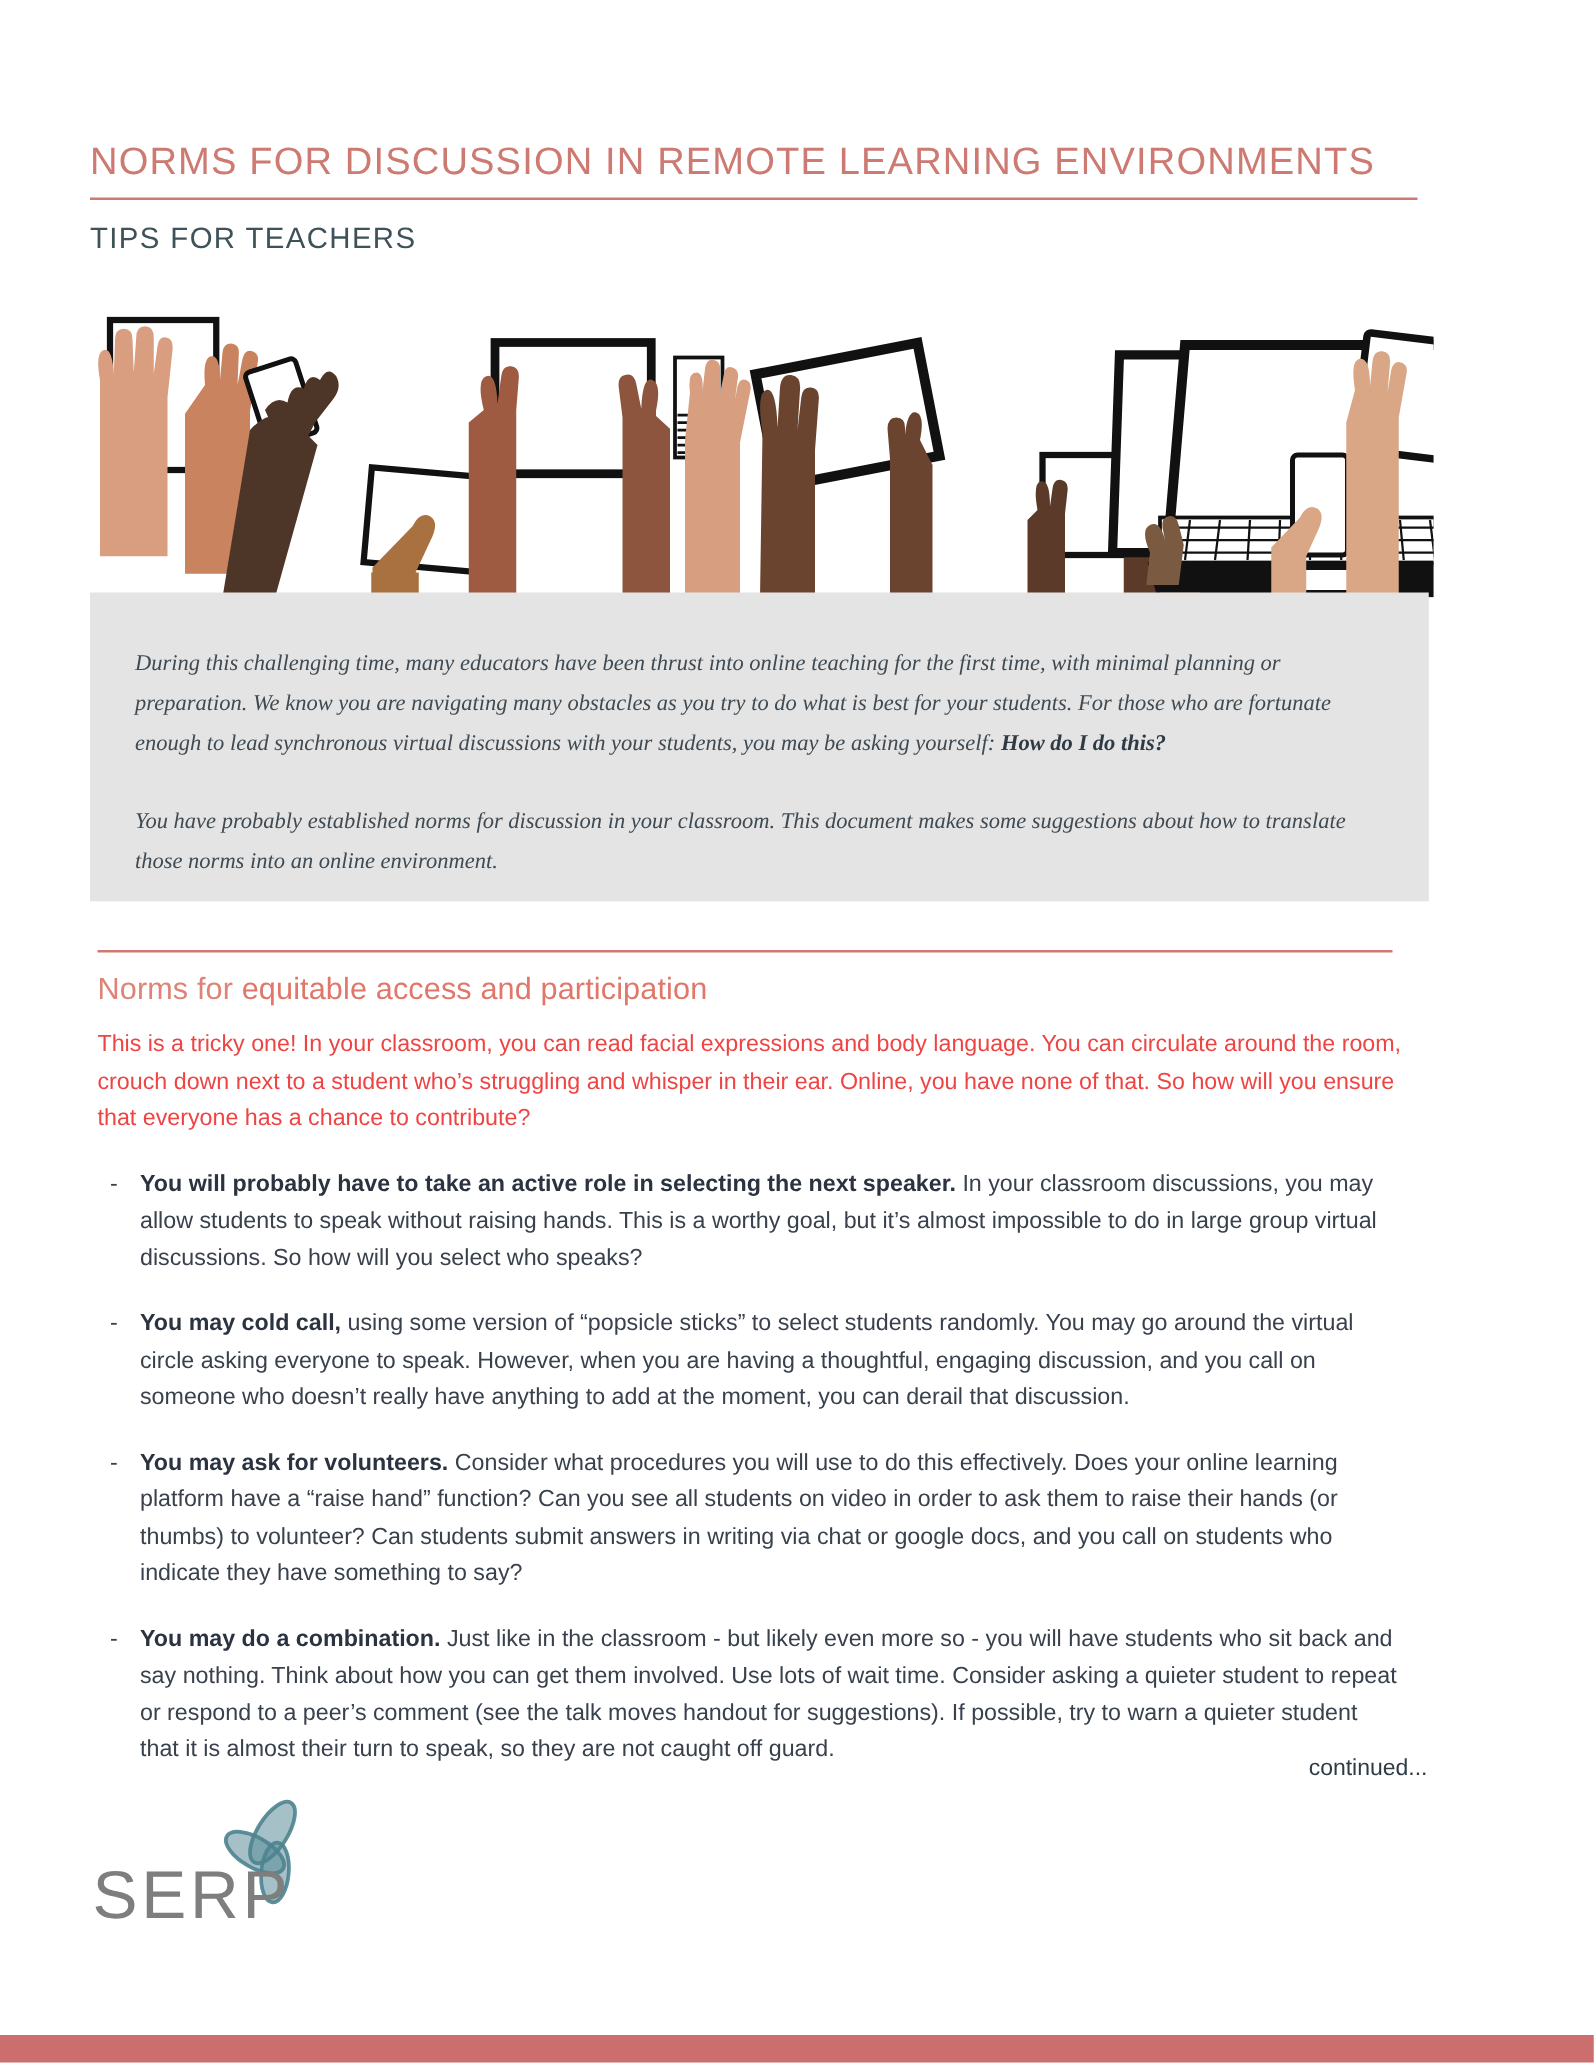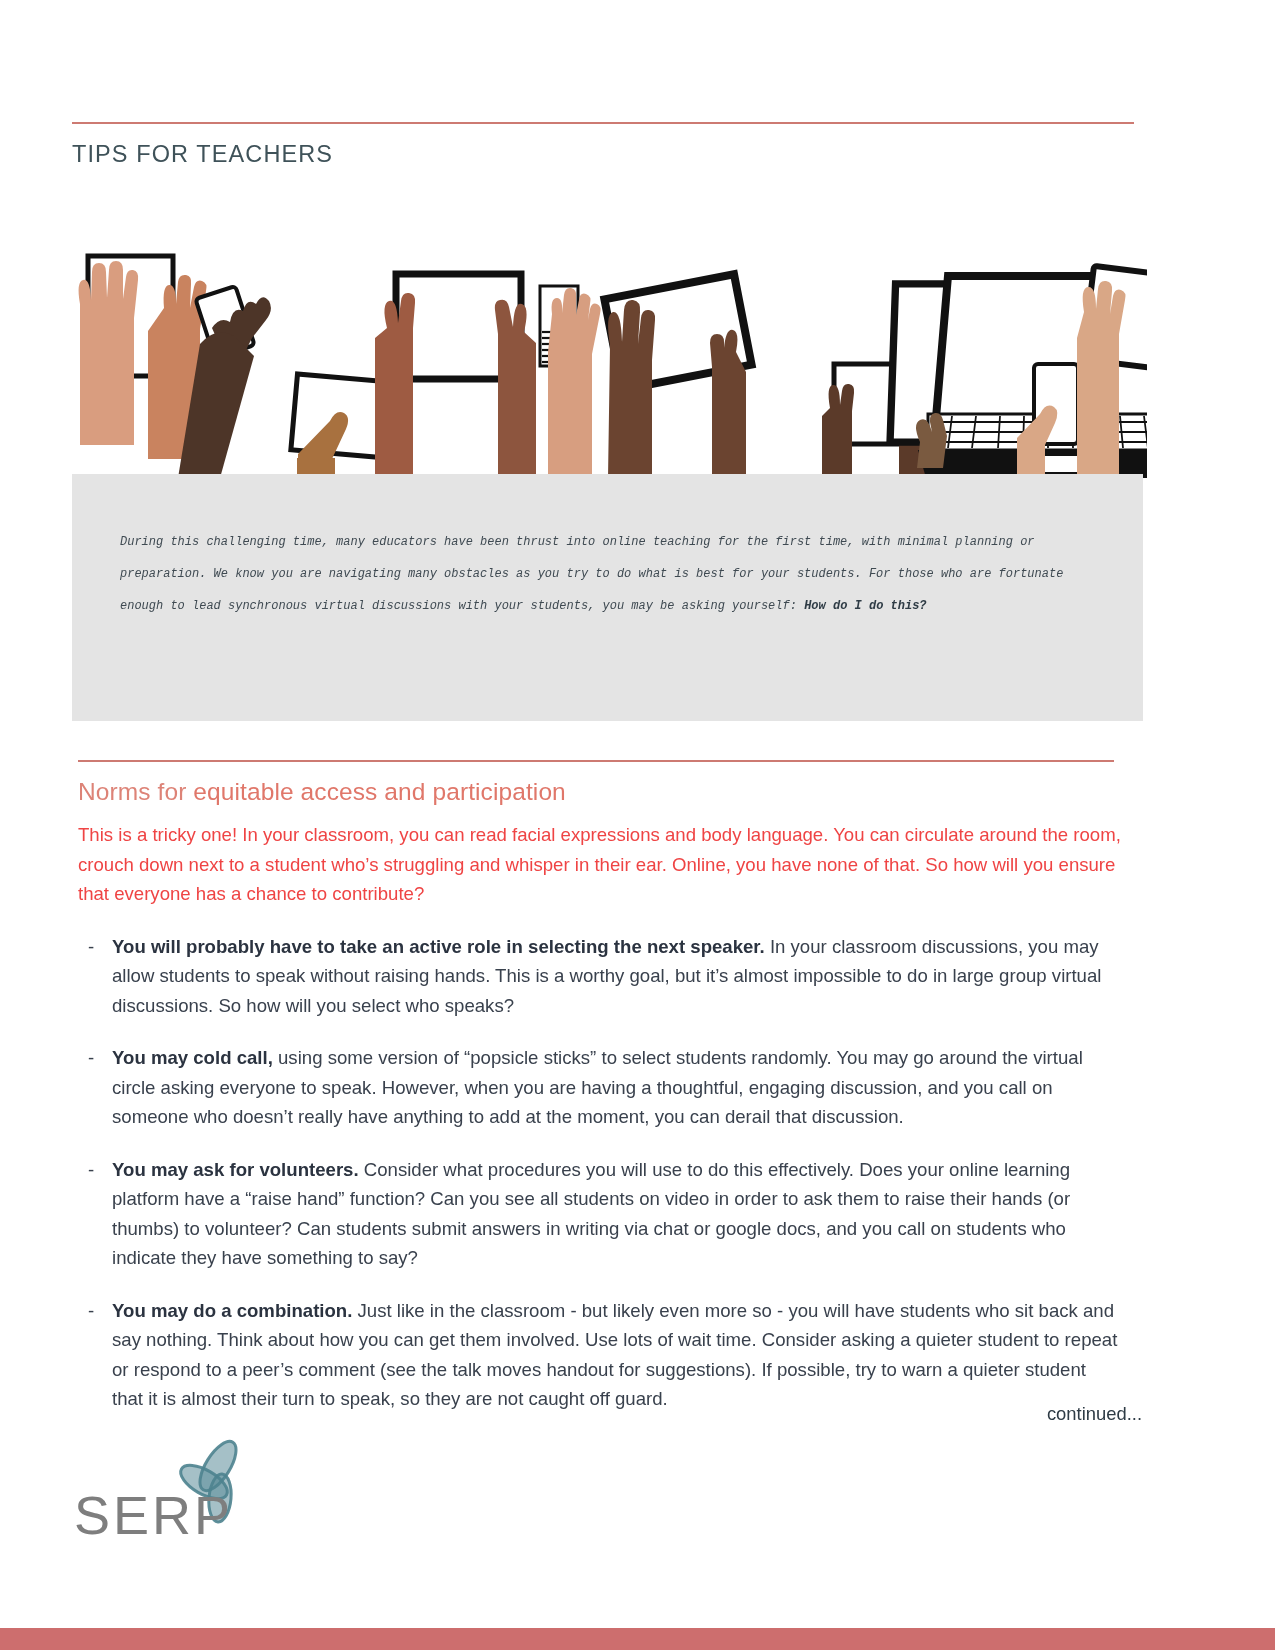--- a/index.html
+++ b/index.html
@@ -68,26 +68,26 @@
     position: absolute;
     left: 72px;
     top: 474px;
     width: 1071px;
     height: 247px;
     background: #e4e4e4;
     box-sizing: border-box;
     padding: 36px 32px 0 32px;
   }
   .callout p {
-    margin: 16px;
-    font-size: 12px;
+    margin: 4px;
+    font-size: 18px;
     line-height: 32px;
     color: #3f4a52;
     font-style: italic;
-    font-family: Liberation Mono, monospace;
+    font-family: Liberation Serif, serif;
   }
   .callout p.second { margin-top: 30px; }
   .callout b { font-style: italic; font-weight: bold; color: #2e3b45; }
 
   
   .section-rule {
     position: absolute;
     left: 78px;
     top: 760px;
     width: 1036px;
@@ -169,20 +169,21 @@
     height: 22px;
     background: #cd6e6e;
   }
 </style>
 </head>
 <body>
 
 <div class="page">
 
   <div class="header">
+    <h1 class="doc-title">NORMS FOR DISCUSSION IN REMOTE LEARNING ENVIRONMENTS</h1>
     <div class="title-rule"></div>
     <h2 class="doc-subtitle">TIPS FOR TEACHERS</h2>
   </div>
 
   <div class="hero">
     <svg width="1075" height="242" viewBox="0 0 1075 242" xmlns="http://www.w3.org/2000/svg">
       <defs>
         <style>
           .screen { fill:#ffffff; stroke:#111111; }
         </style>
@@ -274,20 +275,21 @@
 
       <g>
         <rect x="1016" y="34" width="72" height="94" rx="3" fill="#ffffff" stroke="#111111" stroke-width="6" transform="rotate(7 1052 81)"></rect>
         <path d="M1012 76 q-4 -24 4 -25 q8 -1 8 22 l2 -20 q1 -9 8 -8 q7 1 6 10 l-2 23 l3 -18 q2 -8 8 -6 q6 2 4 10 l-6 34 l0 144 l-42 0 l0 -140 z" fill="#d9a786"></path>
       </g>
     </svg>
   </div>
 
   <div class="callout">
     <p><span>During this challenging time, many educators have been thrust into online teaching for the first time, with minimal planning or preparation. We know you are navigating many obstacles as you try to do what is best for your students. For those who are fortunate enough to lead synchronous virtual discussions with your students, you may be asking yourself: </span><b>How do I do this?</b></p>
+    <p class="second">You have probably established norms for discussion in your classroom. This document makes some suggestions about how to translate those norms into an online environment.</p>
   </div>
 
   <div class="section-rule"></div>
   <div class="section-head"><span>Norms for </span><b>equitable access and participation</b></div>
 
   <div class="body-area">
     <p class="intro">This is a tricky one! In your classroom, you can read facial expressions and body language. You can circulate around the room, crouch down next to a student who’s struggling and whisper in their ear. Online, you have none of that. So how will you ensure that everyone has a chance to contribute?</p>
     <ul class="bullets">
       <li>
         <span class="dash">-</span><b>You will probably have to take an active role in selecting the next speaker.</b><span> In your classroom discussions, you may allow students to speak without raising hands. This is a worthy goal, but it’s almost impossible to do in large group virtual discussions. So how will you select who speaks?</span>

